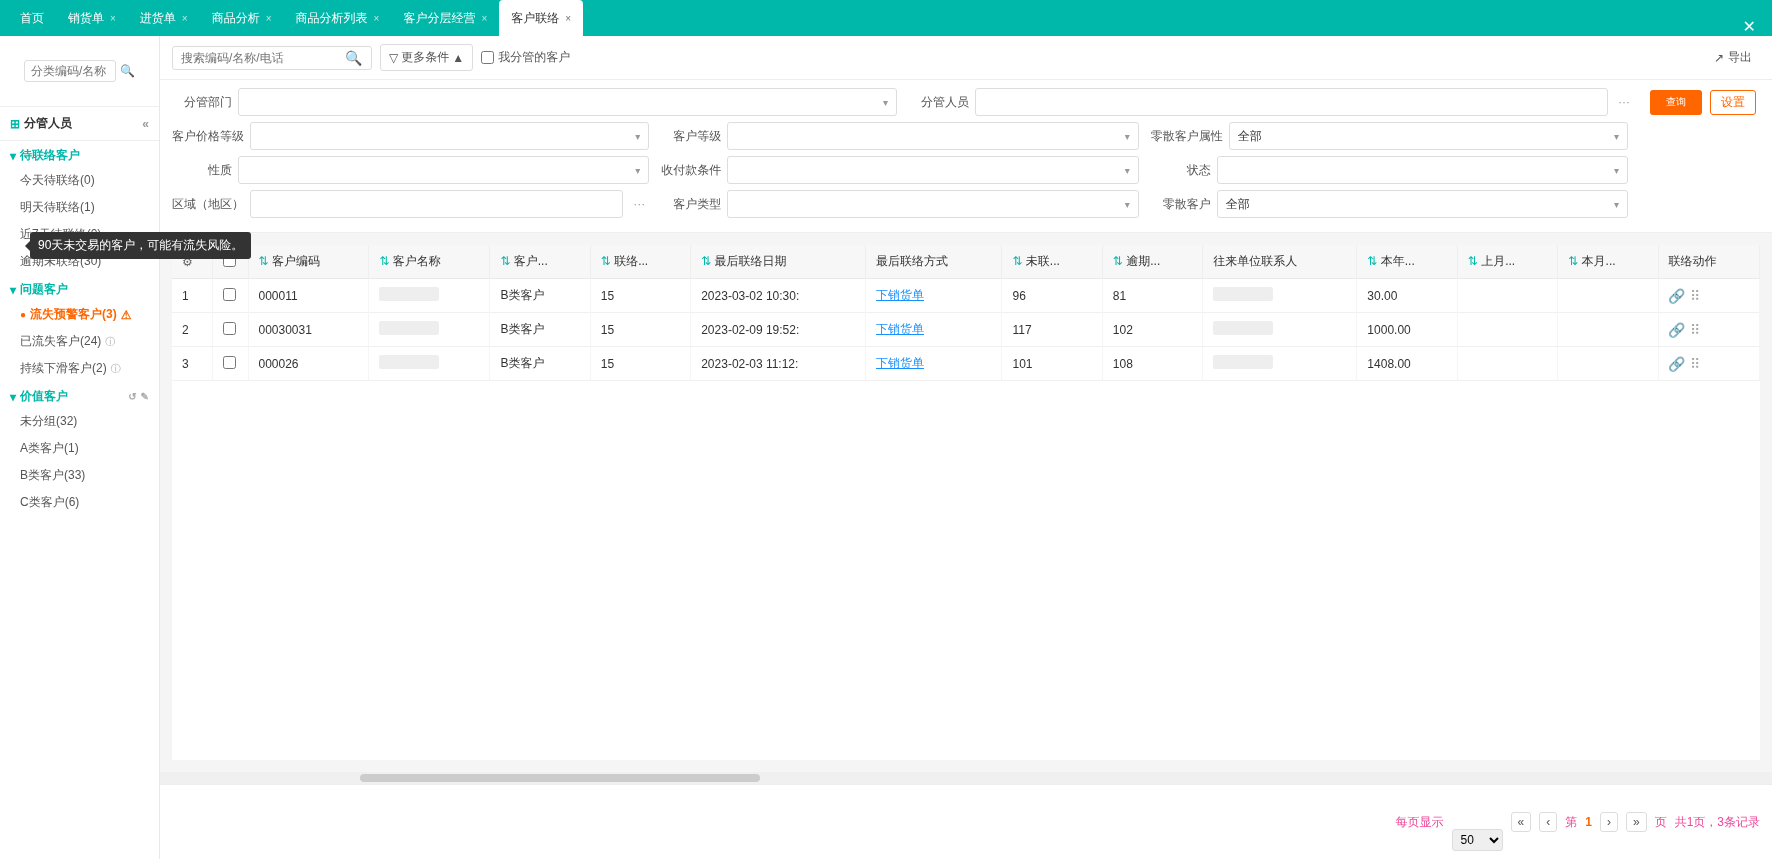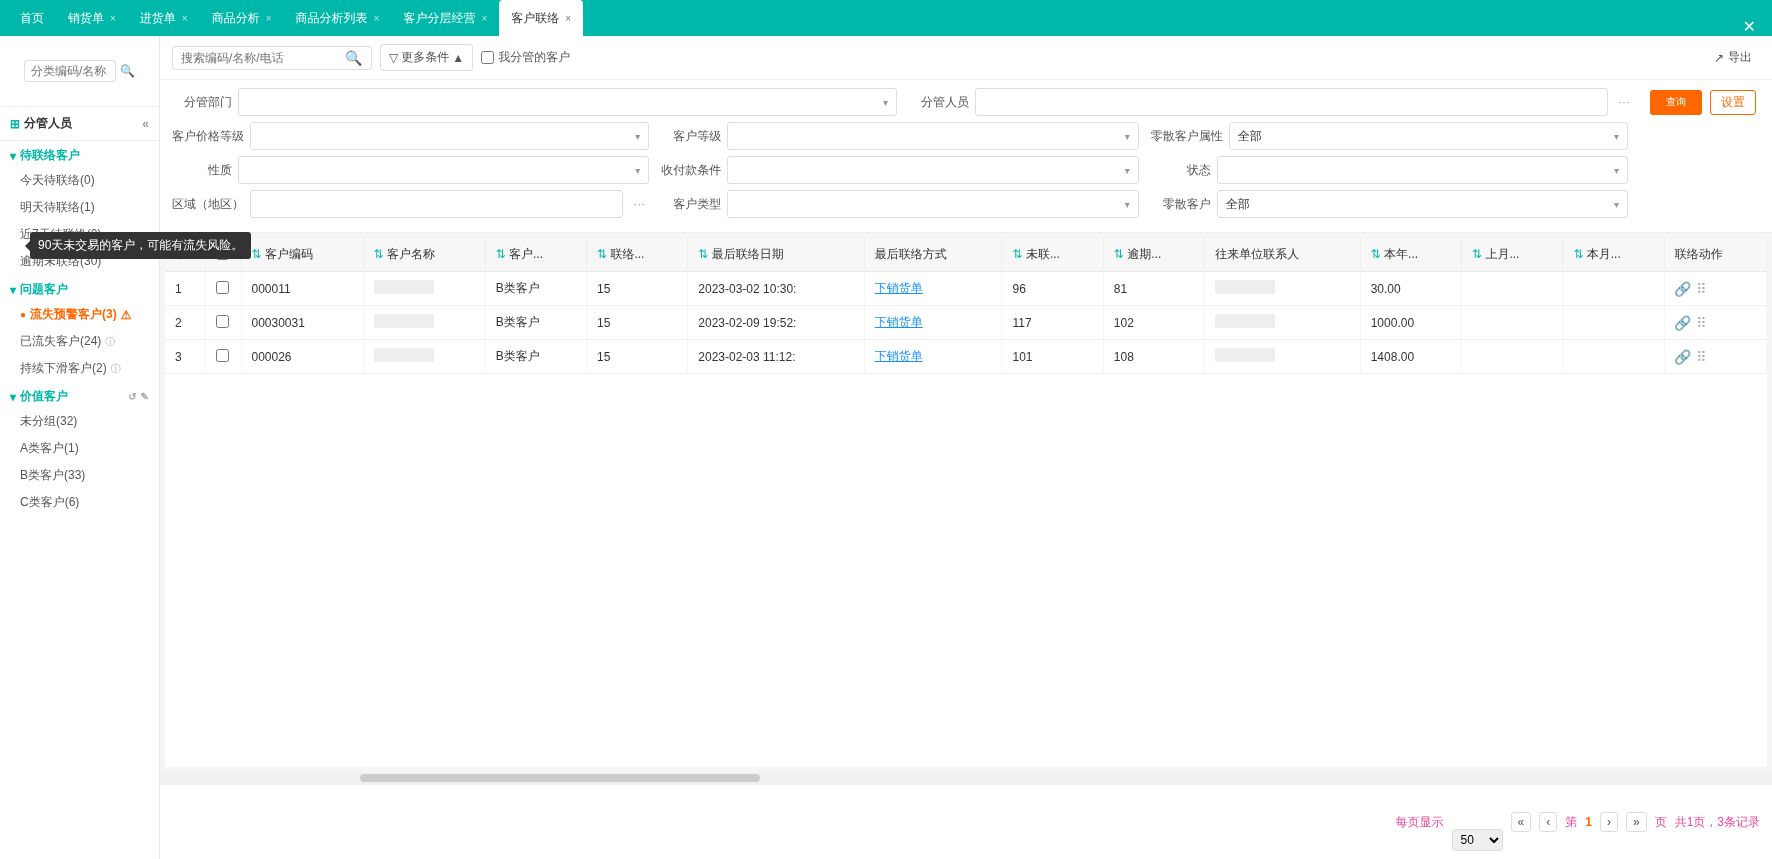--- a/index.html
+++ b/index.html
@@ -253,21 +253,21 @@
       padding: 3px 10px;
       cursor: pointer;
       font-size: 12px;
     }
 
     
     .table-container {
       flex: 1;
       overflow: auto;
       background: white;
-      margin: 5px;
+      margin: 12px;
     }
     table {
       width: 100%;
       border-collapse: collapse;
       font-size: 12px;
     }
     table thead tr {
       background: #f7f7f7;
       border-bottom: 1px solid #e8e8e8;
     }

